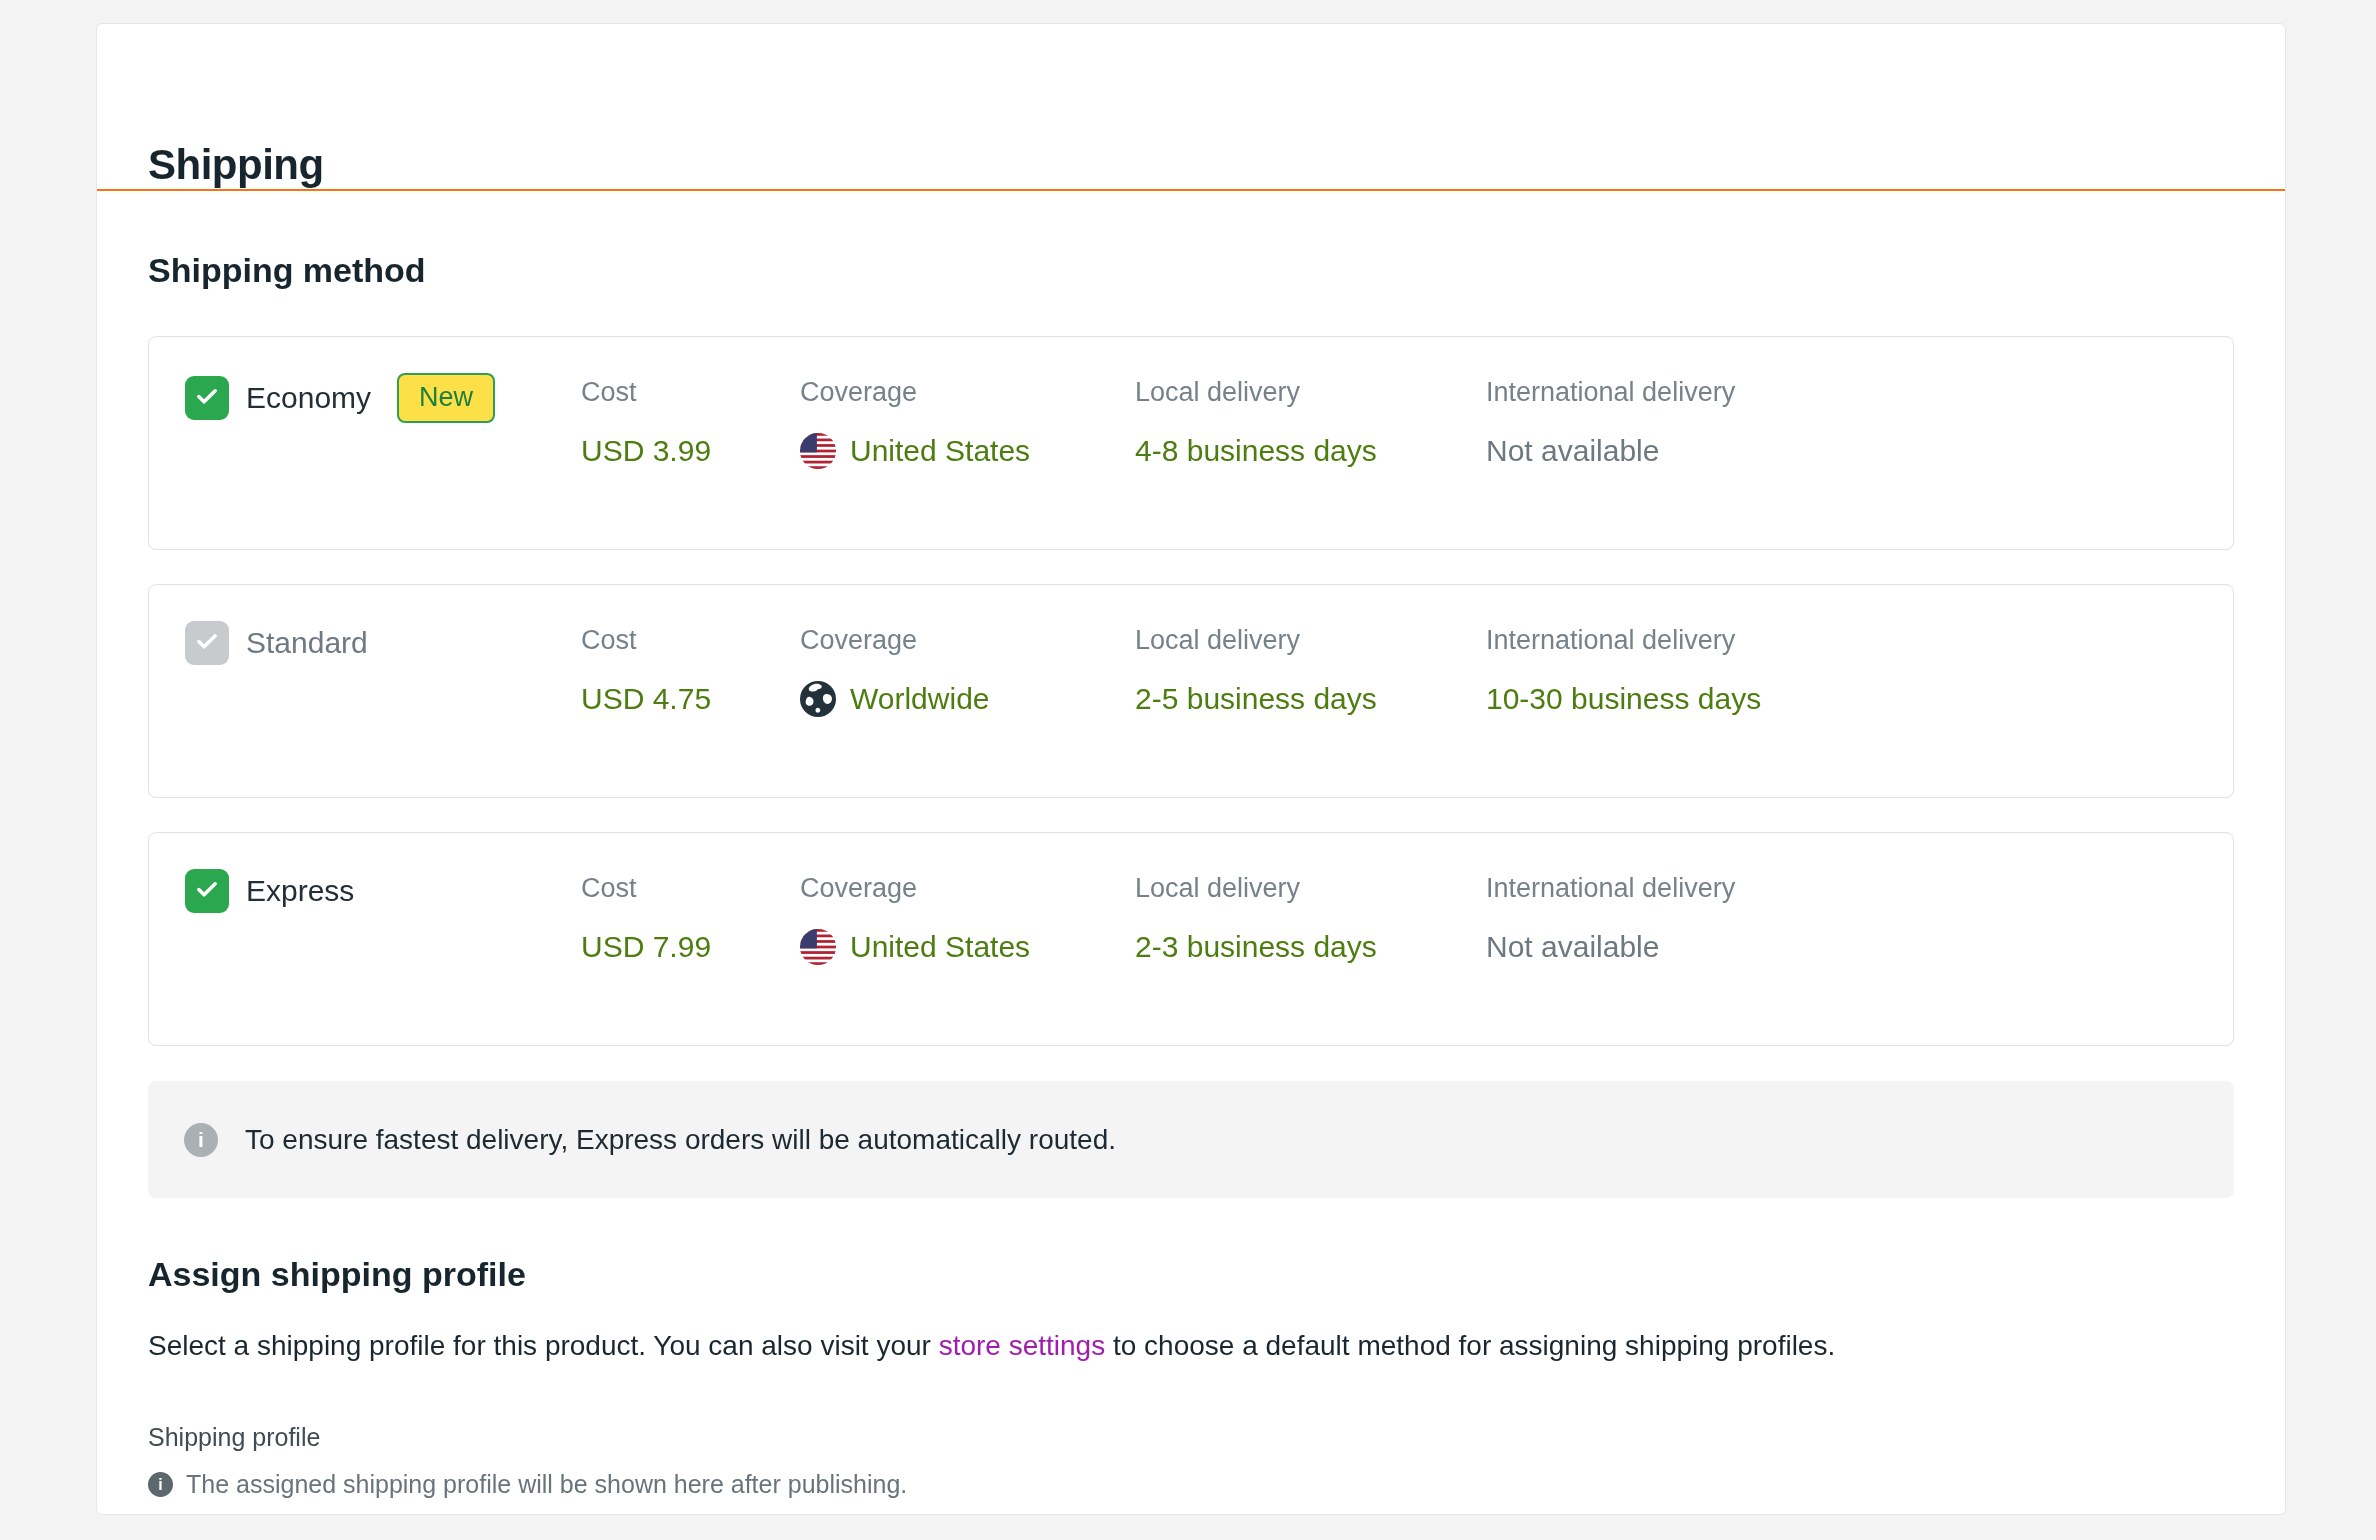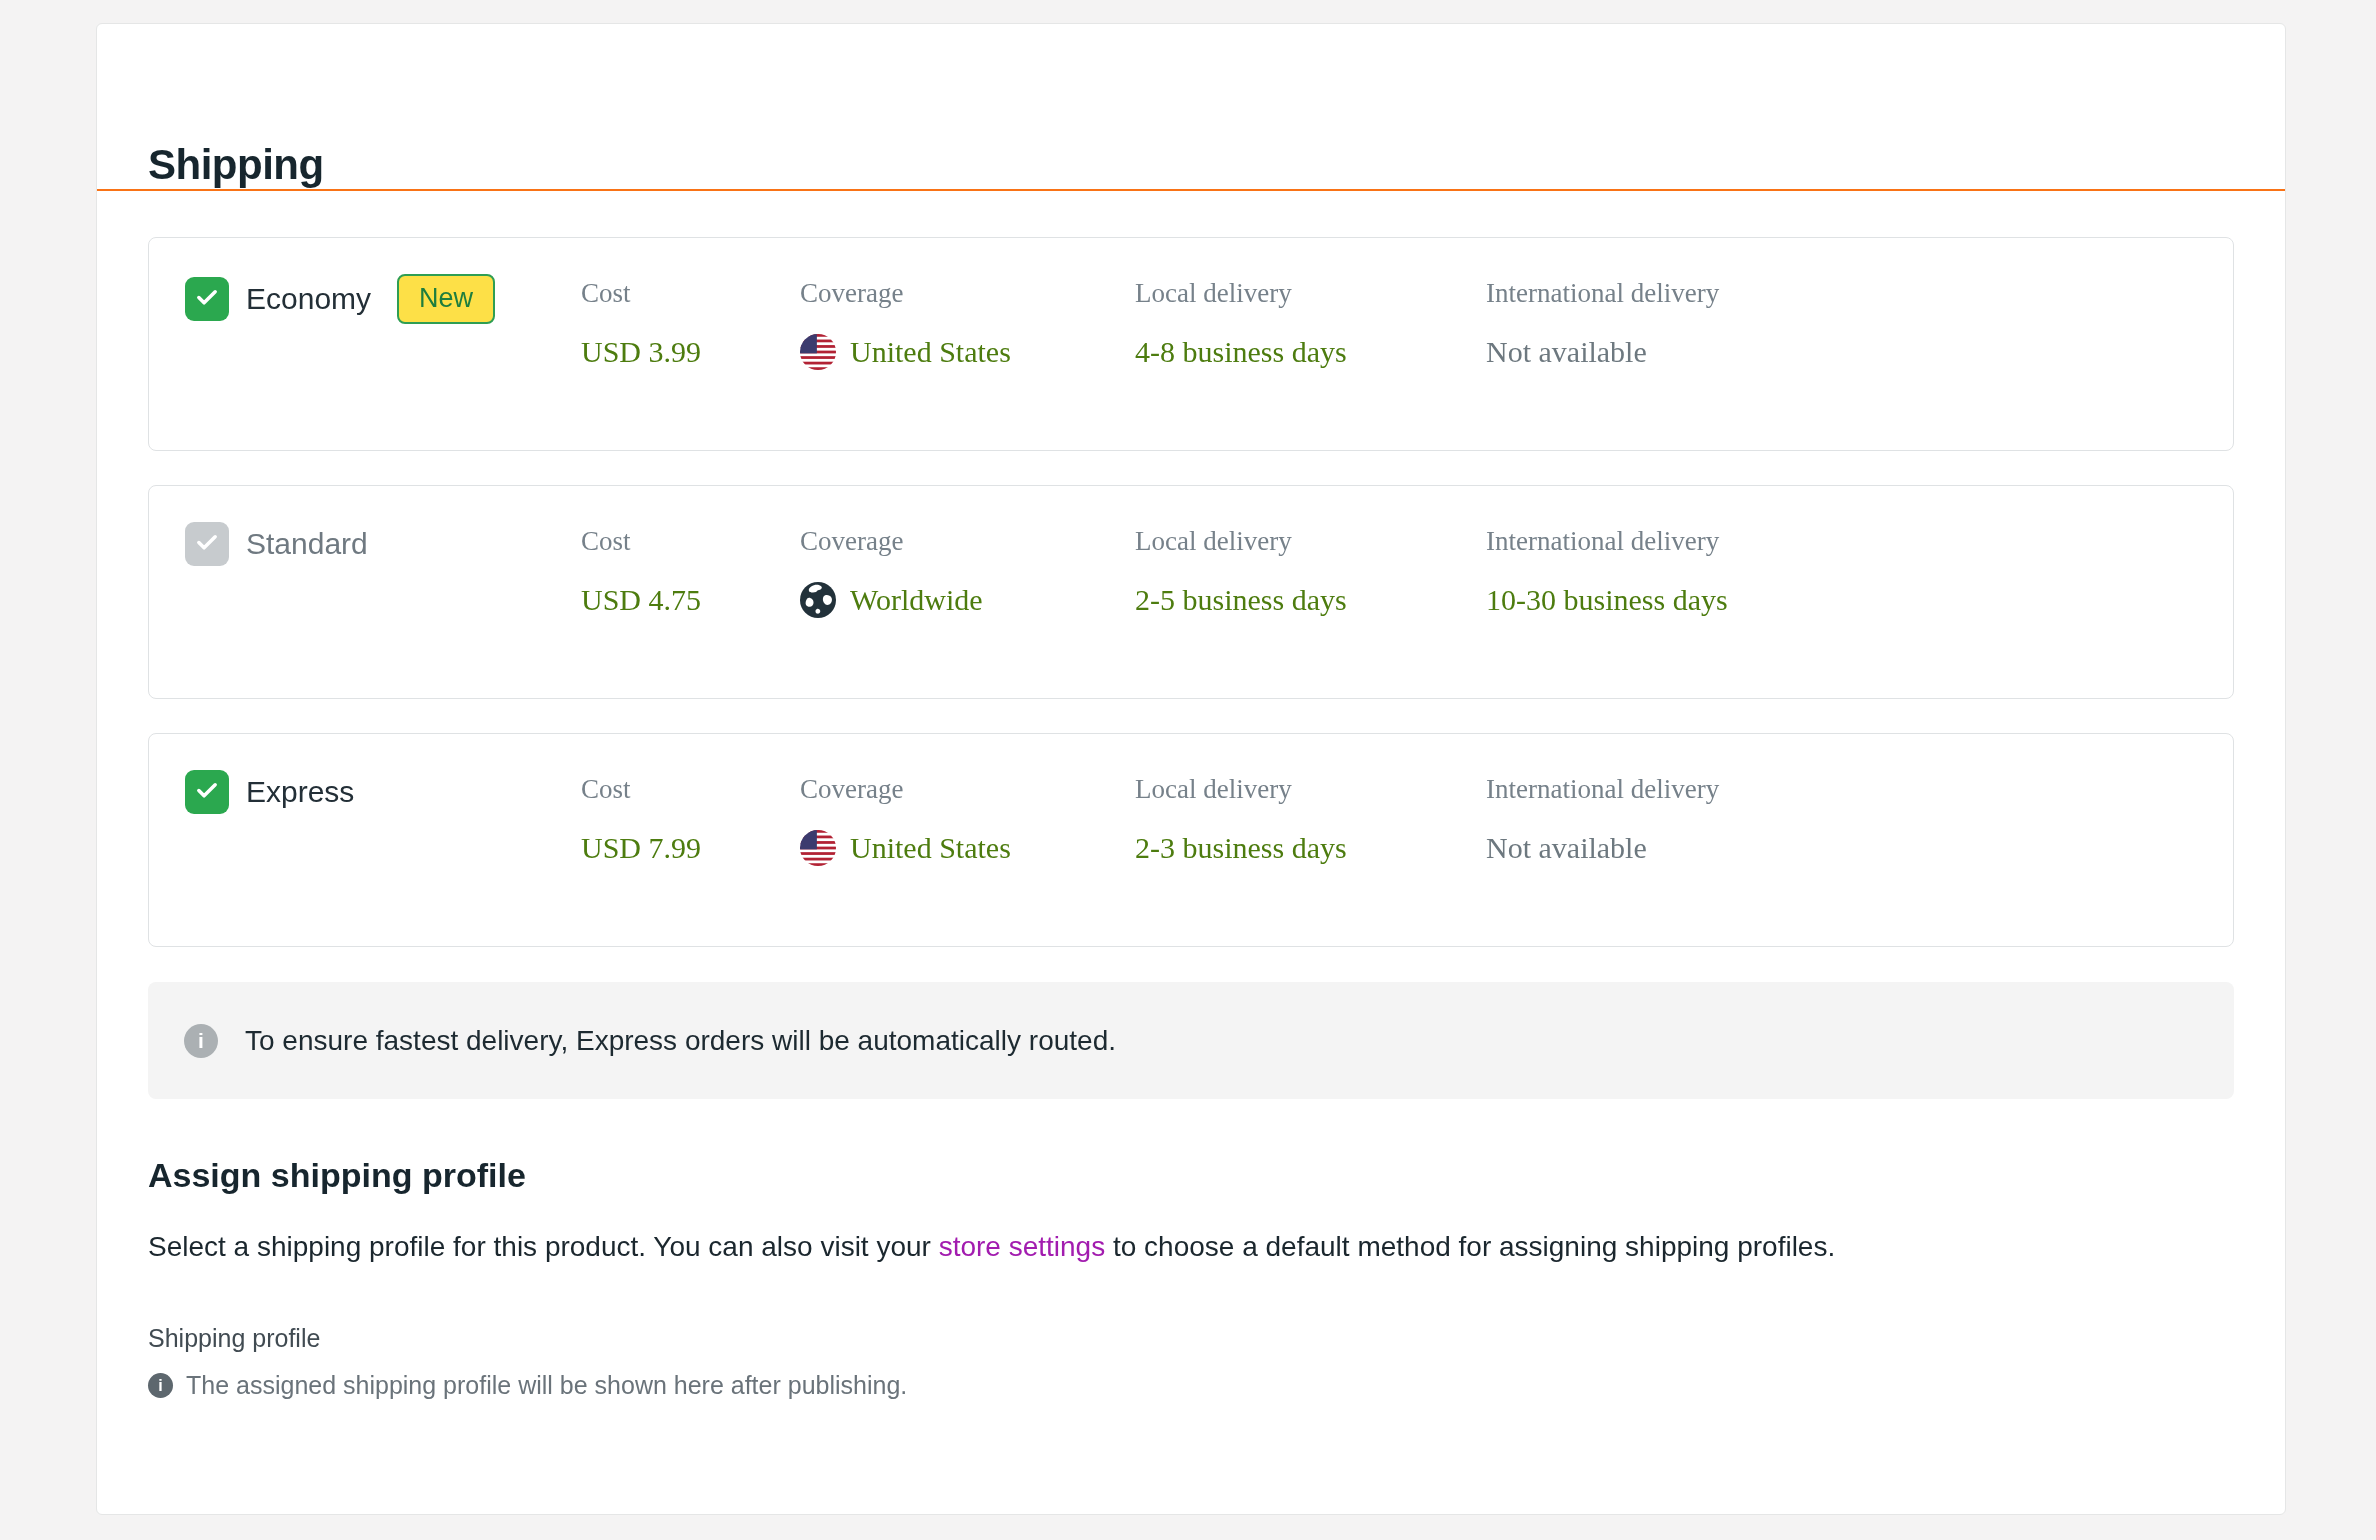--- a/index.html
+++ b/index.html
@@ -71,21 +71,21 @@
   .badge-new {
     margin-left: 26px;
     padding: 6px 20px 8px;
     border: 2px solid #2f9e53;
     border-radius: 8px;
     background: #fde047;
     color: #1e7e3e;
     font-size: 27px; line-height: 32px;
   }
 
-  .col { position: absolute; top: 38px; font-family: Liberation Serif, serif; }
+  .col { position: absolute; top: 38px; }
   .col-cost     { left: 432px; }
   .col-coverage { left: 651px; }
   .col-local    { left: 986px; }
   .col-intl     { left: 1337px; }
   .col-label { font-size: 27px; color: #76818a; line-height: 34px; }
   .col-value {
     margin-top: 22px;
     font-size: 30px; color: #4d7c0f; line-height: 40px;
     display: flex; align-items: center; gap: 14px;
     white-space: nowrap;
@@ -157,20 +157,21 @@
 
 <div class="page">
   <div class="card">
 
     <div class="card-header">
       <div class="page-title">Shipping</div>
     </div>
 
     <div class="card-body">
 
+      <h2 class="section-heading" id="shipping-method-heading">Shipping method</h2>
 
       <div class="method-row first">
         <div class="name-wrap">
           <div class="checkbox checked">
             <span>
               <svg viewBox="0 0 24 24">
                   <path d="M5 12.5l4.5 4.5L19 7.5" fill="none" stroke="#ffffff" stroke-width="3" stroke-linecap="round" stroke-linejoin="round"></path>
                 </svg>
             </span>
           </div>

